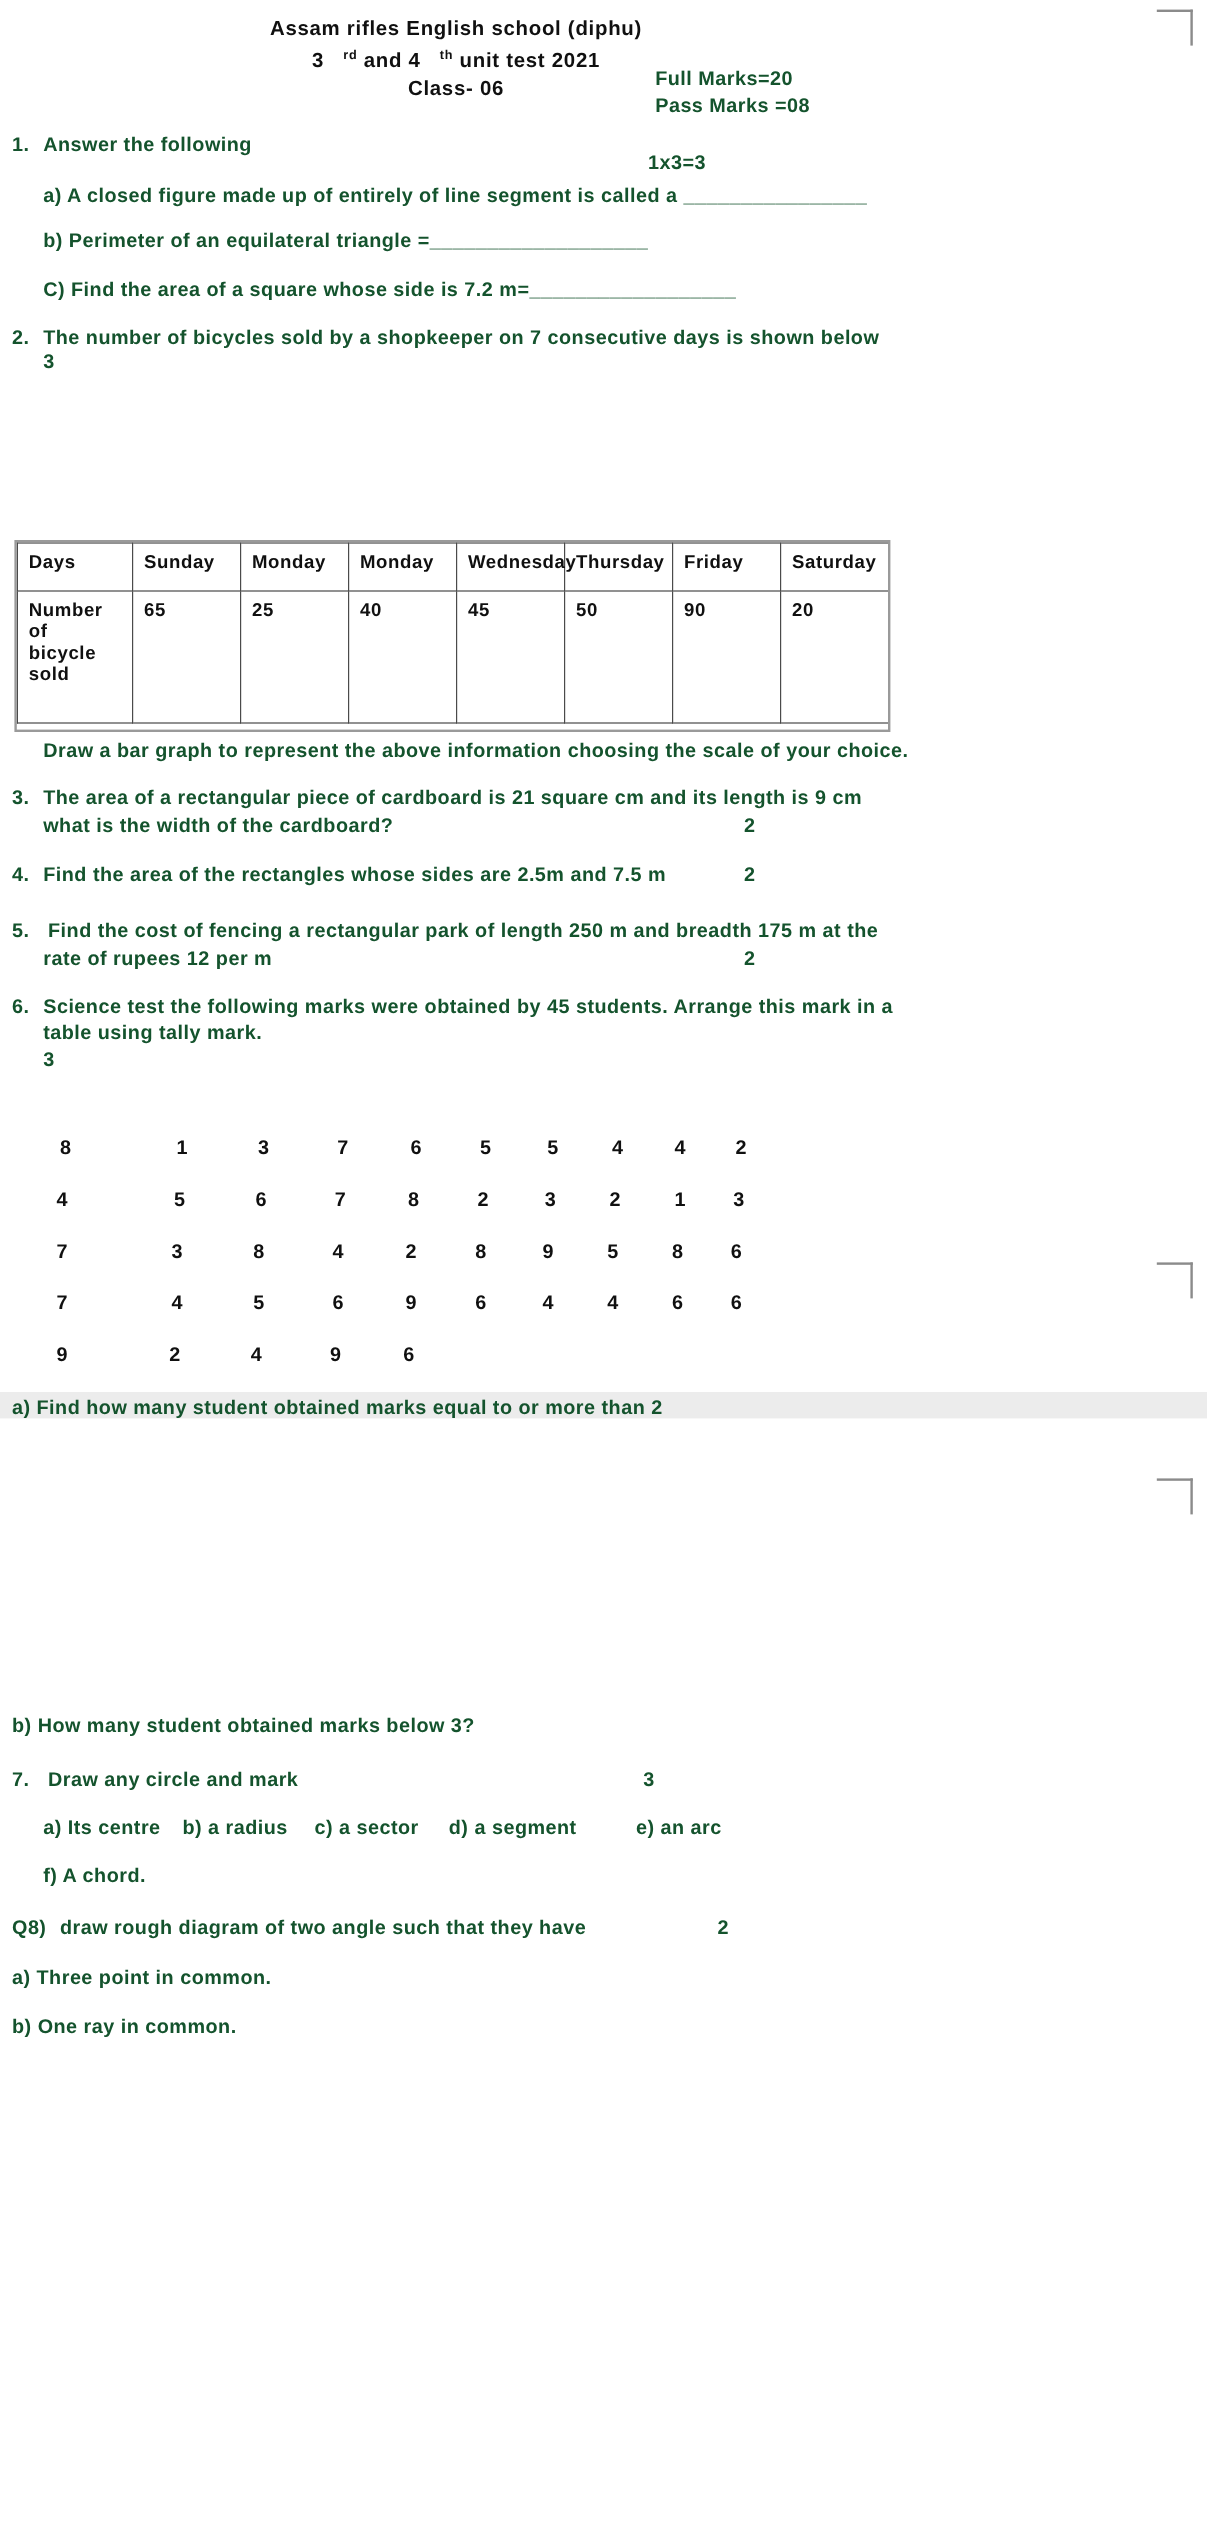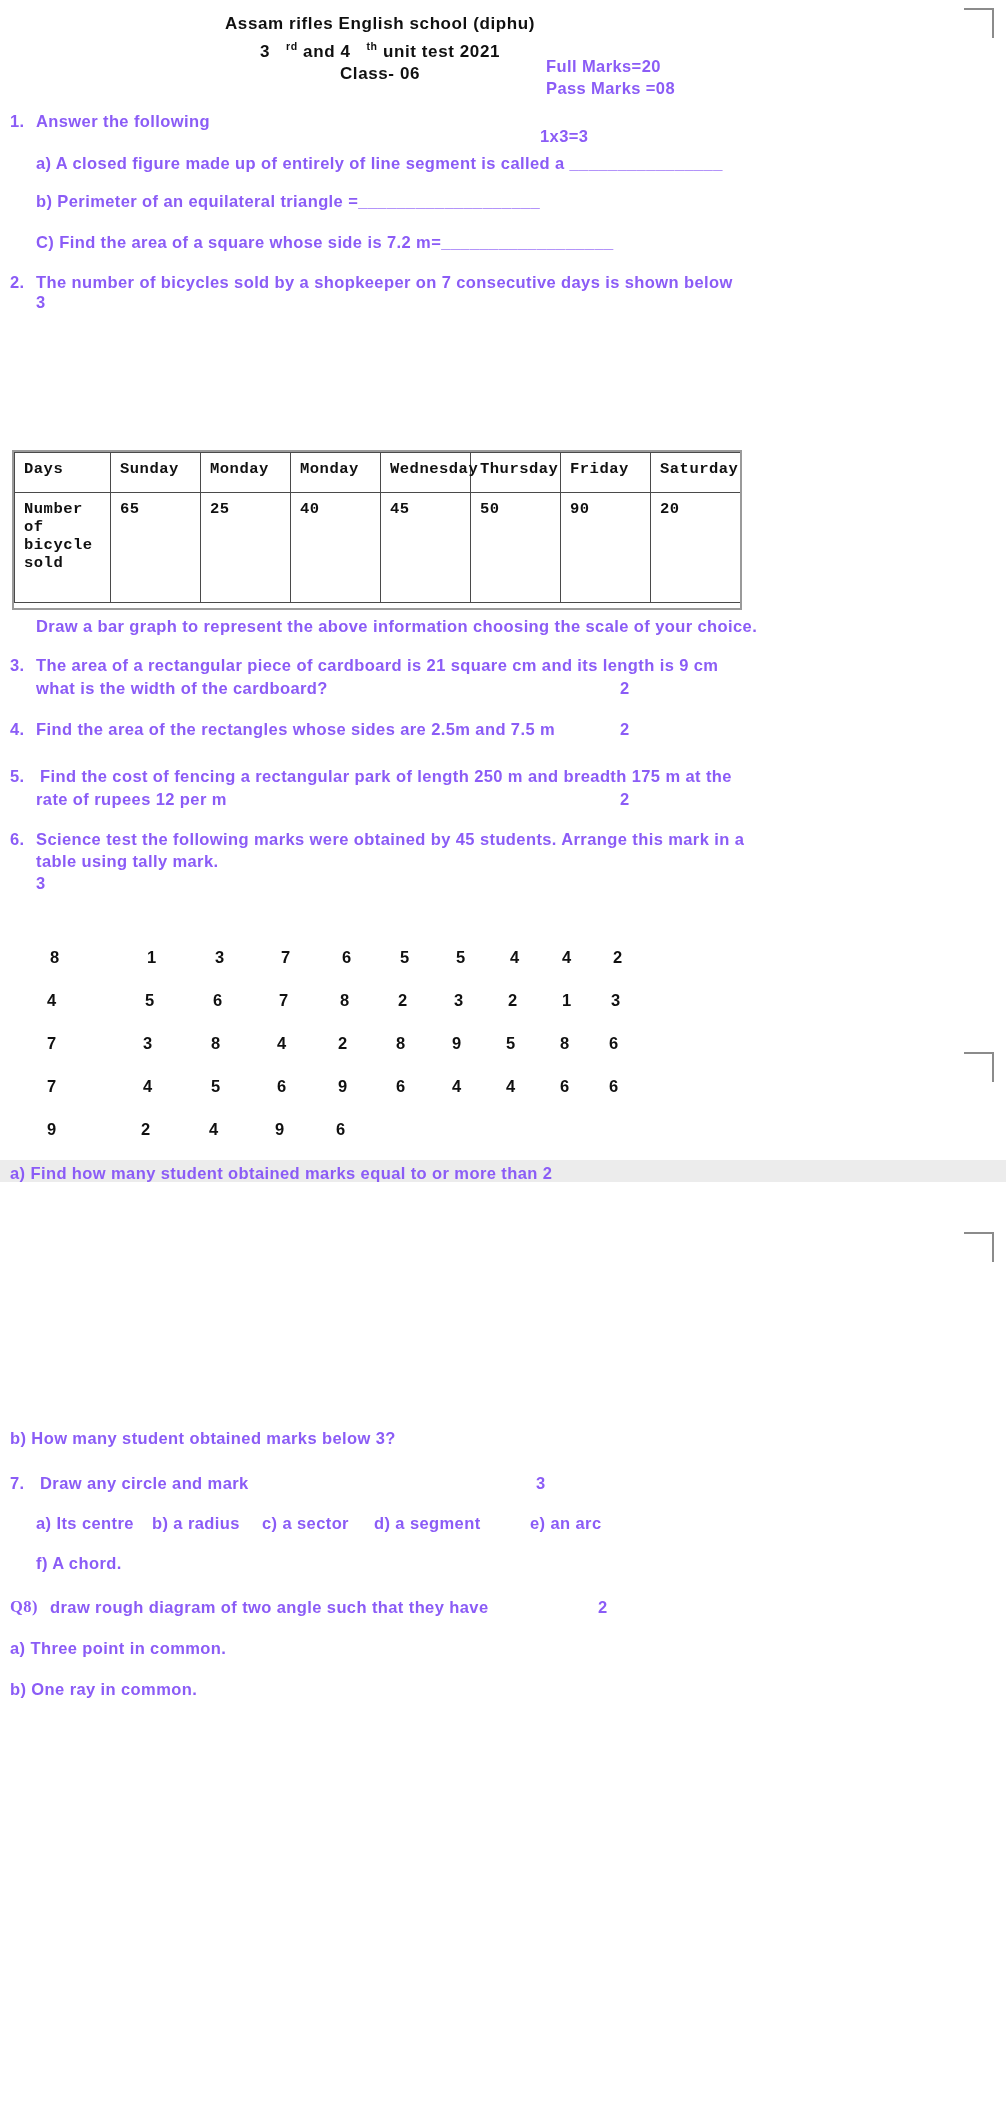--- a/index.html
+++ b/index.html
@@ -40,21 +40,21 @@
     background: #ececec;
   }
 
   .txt {
     position: absolute;
     white-space: pre;
     font-family: "Liberation Sans", sans-serif;
     font-weight: 700;
     letter-spacing: 0.4px;
     line-height: 1.25;
-    color: #8b5cf6;
+    color: #14532d;
     font-size: 16.5px;
   }
   .center-head {
     position: absolute;
     left: 0;
     width: 760px;
     text-align: center;
     font-weight: 700;
     font-size: 17px;
     letter-spacing: 0.6px;
@@ -68,21 +68,21 @@
     padding-left: 16px;
   }
   
   .data-table {
     position: absolute;
     left: 14px;
     top: 452px;
     width: 726px;
     border-collapse: collapse;
     table-layout: fixed;
-    font-family: Liberation Mono, monospace;
+    font-family: Liberation Sans, sans-serif;
     padding-left: 16px;
   }
   .data-table td {
     border: 1px solid #4a4a4a;
     padding: 7px 7px 7px 9px;
     vertical-align: top;
     font-weight: 700;
     font-size: 15.5px;
     letter-spacing: 0.5px;
     color: #101010;
@@ -263,20 +263,20 @@
   <div class="txt" style="left:40px; top:1473px;">Draw any circle and mark</div>
   <div class="txt" style="left:536px; top:1473px;">3</div>
 
   <div class="txt" style="left:36px; top:1513px;">a) Its centre</div>
   <div class="txt" style="left:152px; top:1513px;">b) a radius</div>
   <div class="txt" style="left:262px; top:1513px;">c) a sector</div>
   <div class="txt" style="left:374px; top:1513px;">d) a segment</div>
   <div class="txt" style="left:530px; top:1513px;">e) an arc</div>
   <div class="txt" style="left:36px; top:1553px;">f) A chord.</div>
 
-  <div class="txt" style="left:10px; top:1597px;font-family:Liberation Serif, serif;">Q8)</div>
+  <div class="txt" style="left:10px; top:1597px;">Q8)</div>
   <div class="txt" style="left:50px; top:1597px;">draw rough diagram of two angle such that they have</div>
   <div class="txt" style="left:598px; top:1597px;">2</div>
 
   <div class="txt" style="left:10px; top:1638px;">a) Three point in common.</div>
   <div class="txt" style="left:10px; top:1679px;">b) One ray in common.</div>
 
 </div>
 
 </body></html>

